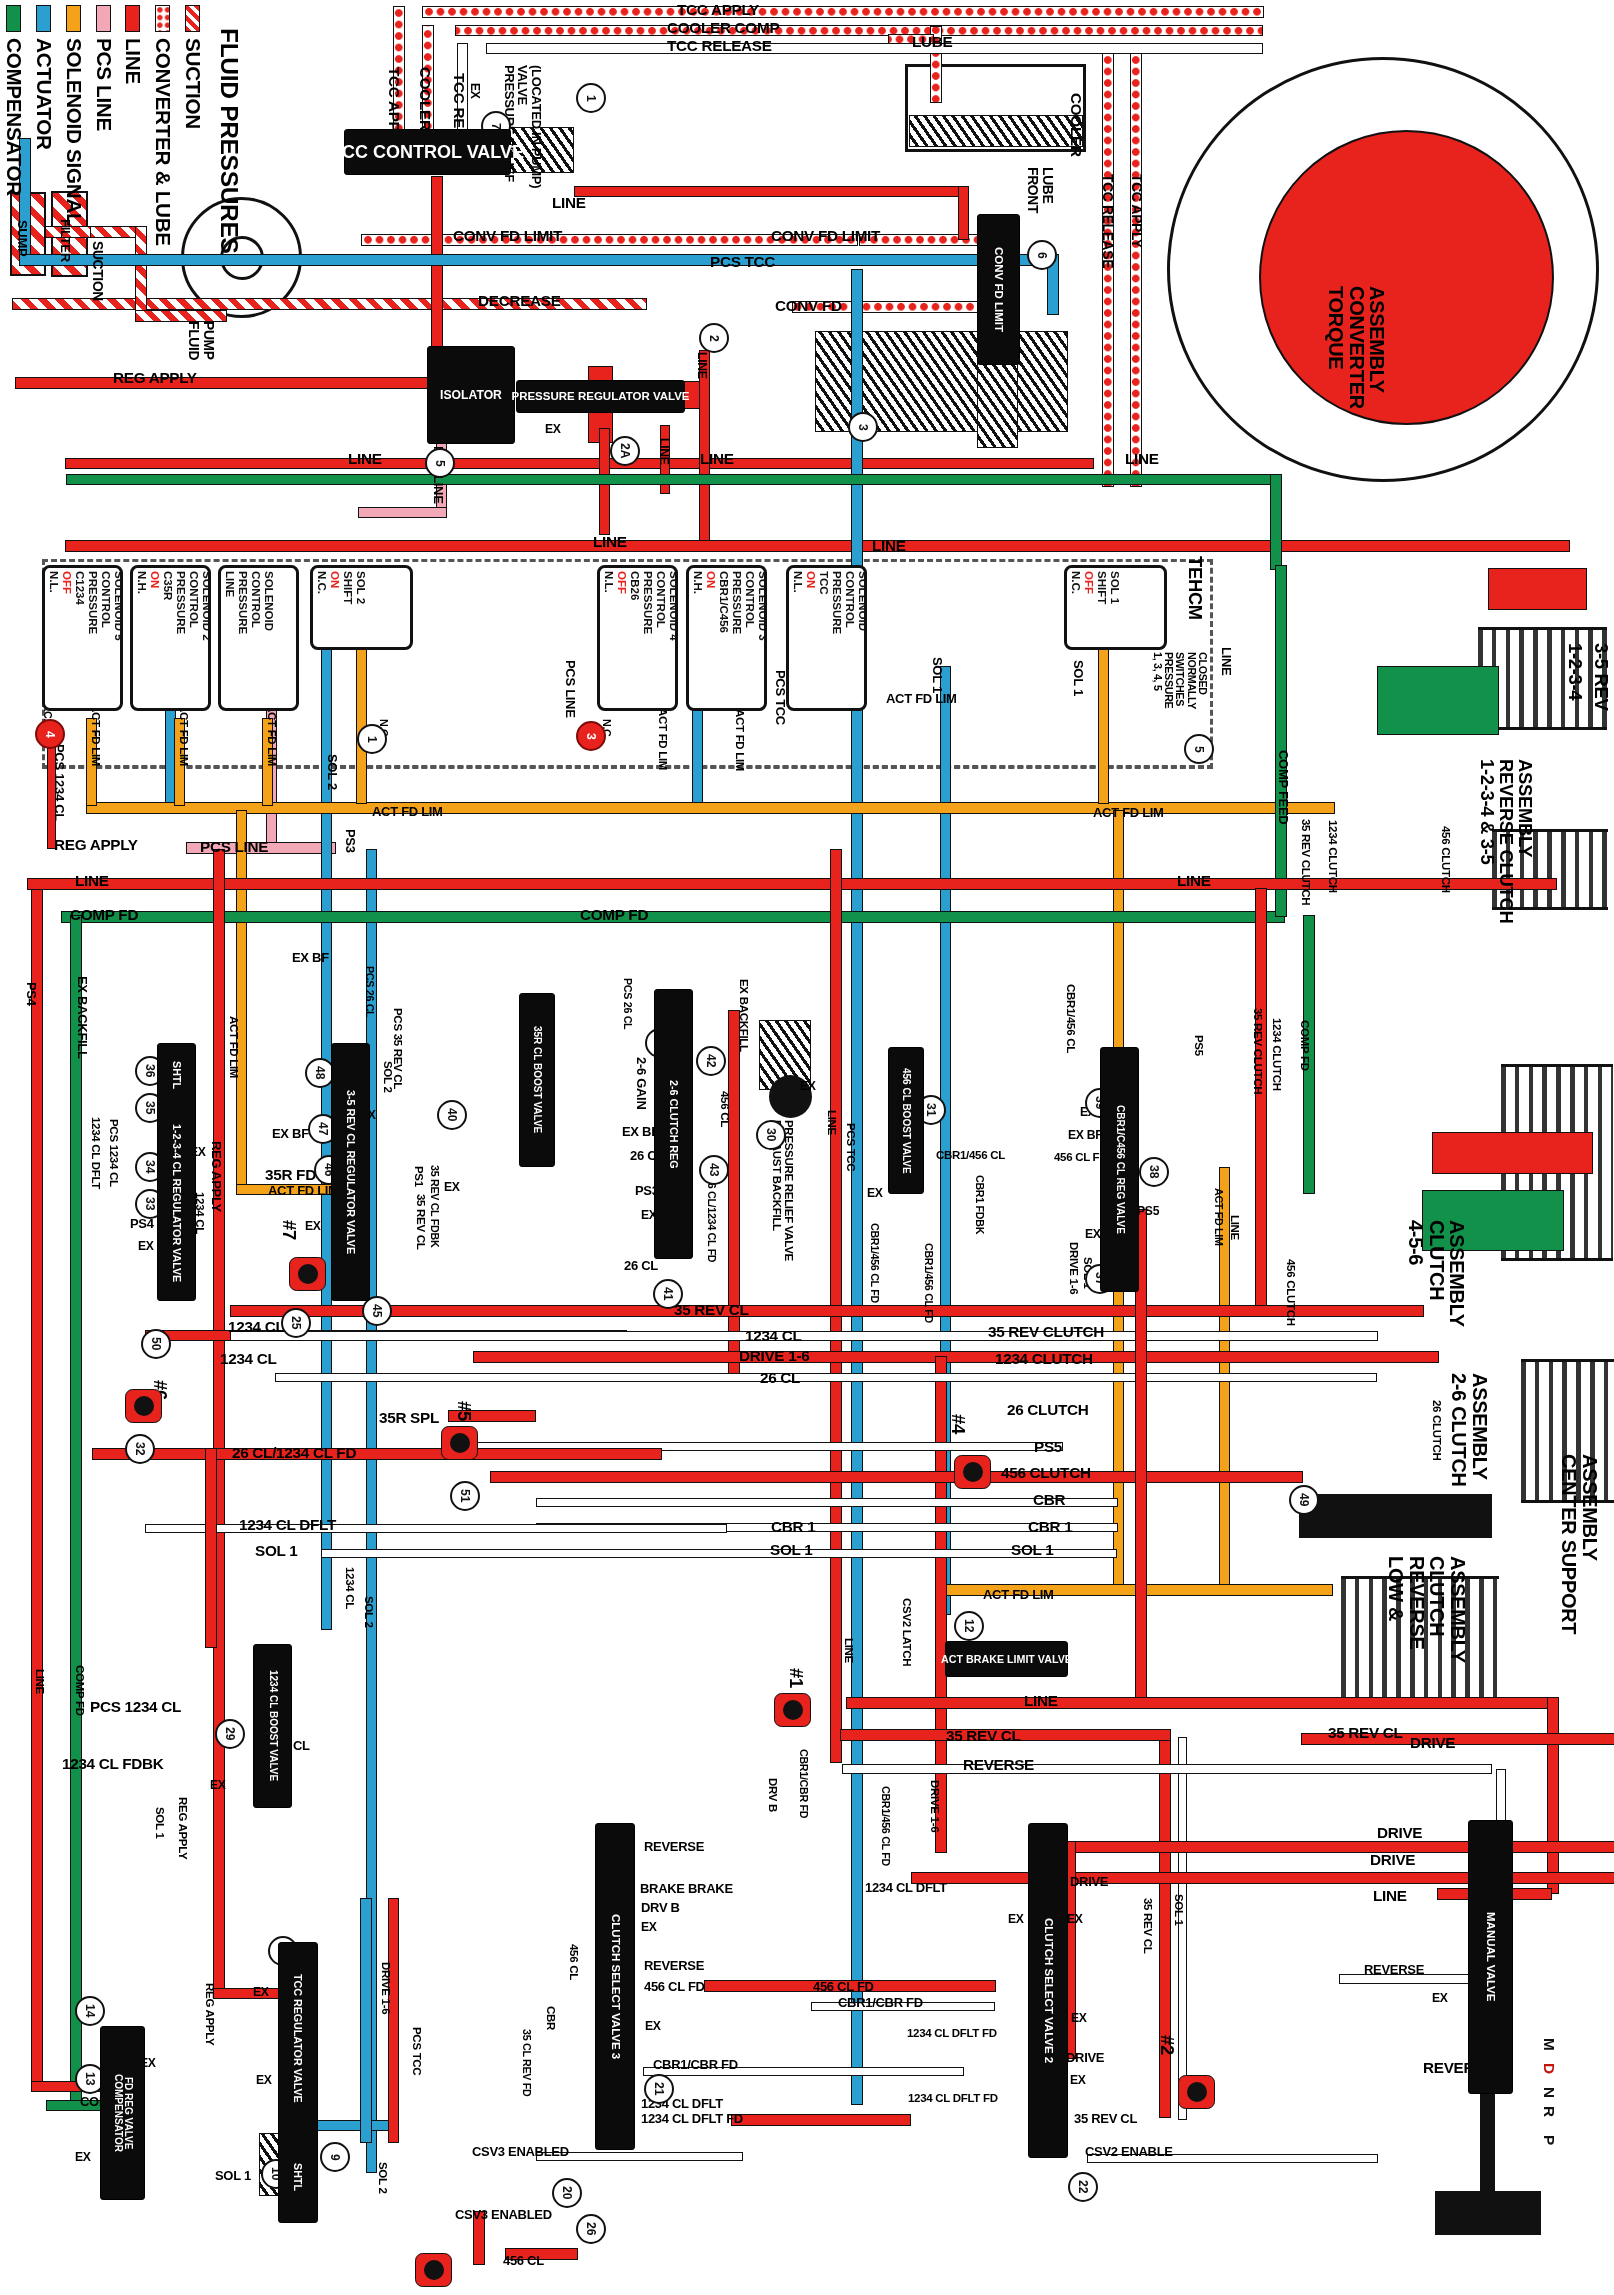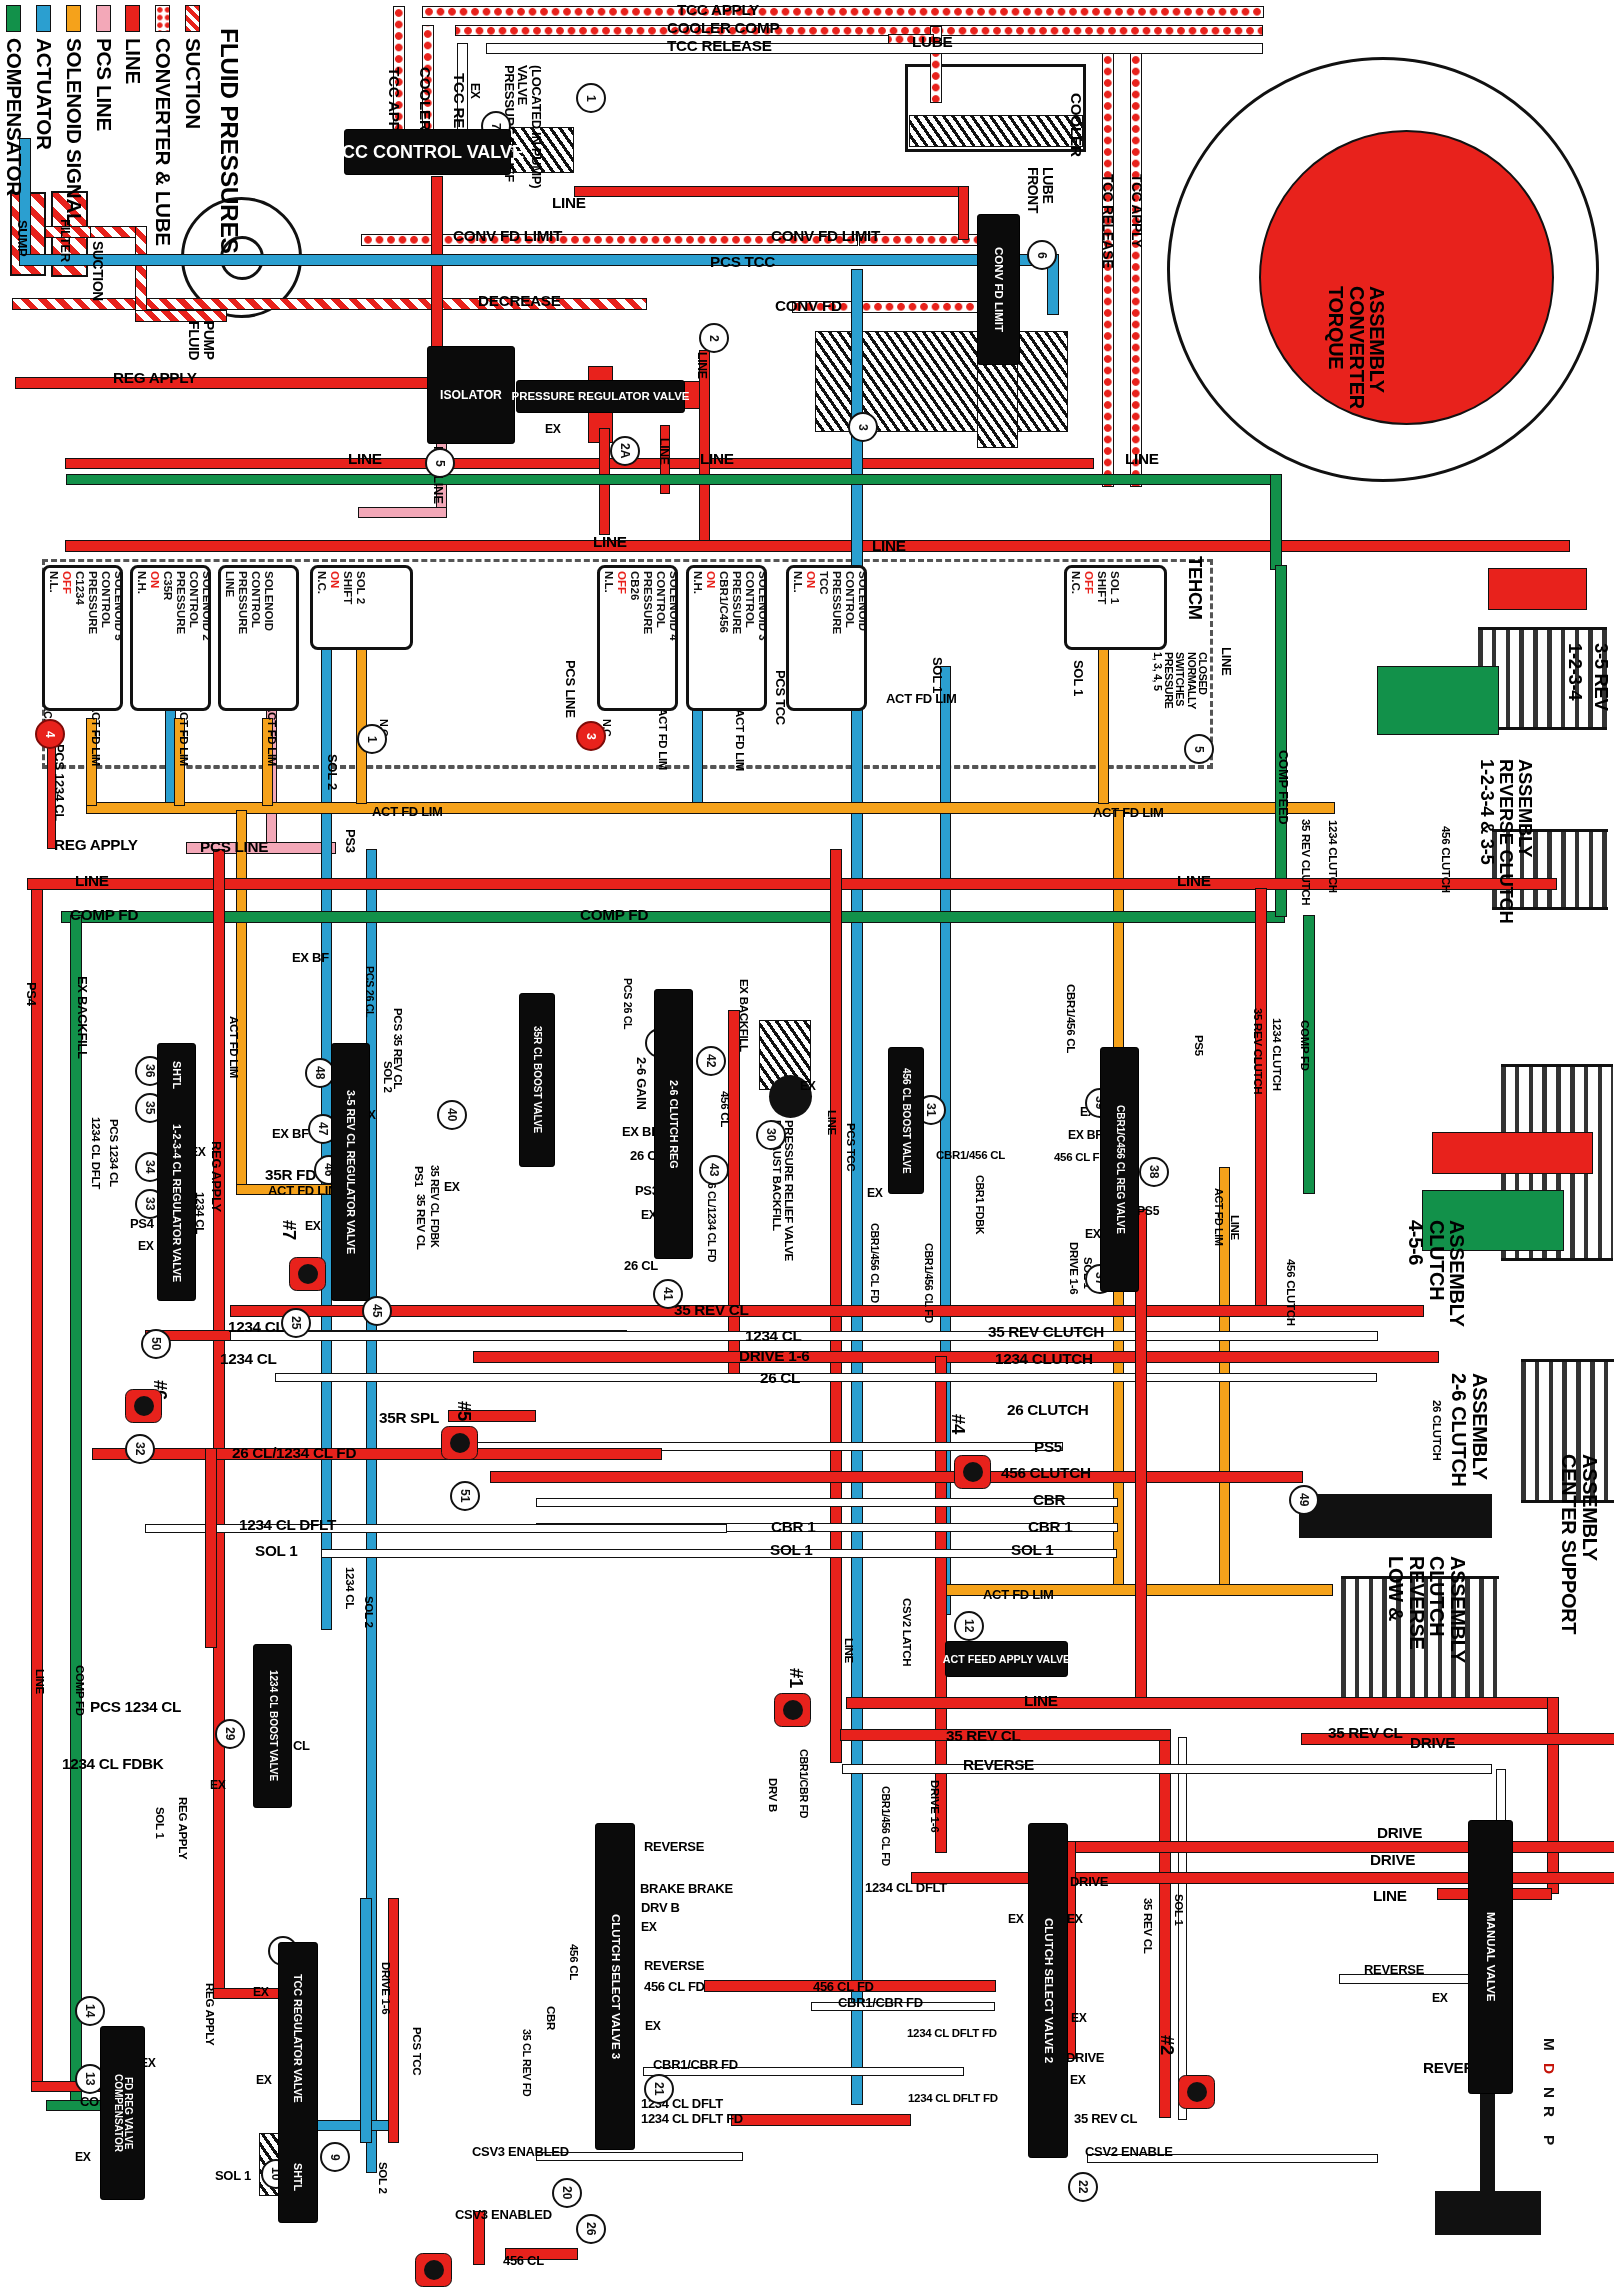--- a/index.html
+++ b/index.html
@@ -522,21 +522,21 @@
     <div class="valve vert" style="left: 888px; top: 1047px; width: 34px; height: 145px;">
       <span class="vt" style="font-size: 10px;">456 CL BOOST VALVE</span>
     </div>
     <div class="valve vert" style="left: 1100px; top: 1047px; width: 37px; height: 243px;">
       <span class="vt" style="font-size: 10px;">CBR1/C456 CL REG VALVE</span>
     </div>
     <div class="valve vert" style="left: 253px; top: 1644px; width: 37px; height: 162px;">
       <span class="vt" style="font-size: 10px;">1234 CL BOOST VALVE</span>
     </div>
     <div class="valve" style="left: 945px; top: 1641px; width: 121px; height: 34px;">
-      <span class="vt" style="font-size: 10.7px;">ACT FEED APPLY VALVE</span>
+      <span class="vt" style="font-size: 10.7px;">ACT BRAKE LIMIT VALVE</span>
     </div>
     <div class="valve vert" style="left: 278px; top: 1942px; width: 38px; height: 279px;">
       <span class="vt" style="font-size: 10.7px;">TCC REGULATOR VALVE</span>
       <span class="vt" style="font-size: 10.7px;">SHTL</span>
     </div>
     <div class="valve vert" style="left: 100px; top: 2026px; width: 43px; height: 172px;">
       <span class="vt" style="font-size: 10px;">COMPENSATOR
 FD REG VALVE</span>
     </div>
     <div class="valve vert" style="left: 595px; top: 1823px; width: 38px; height: 325px;">

